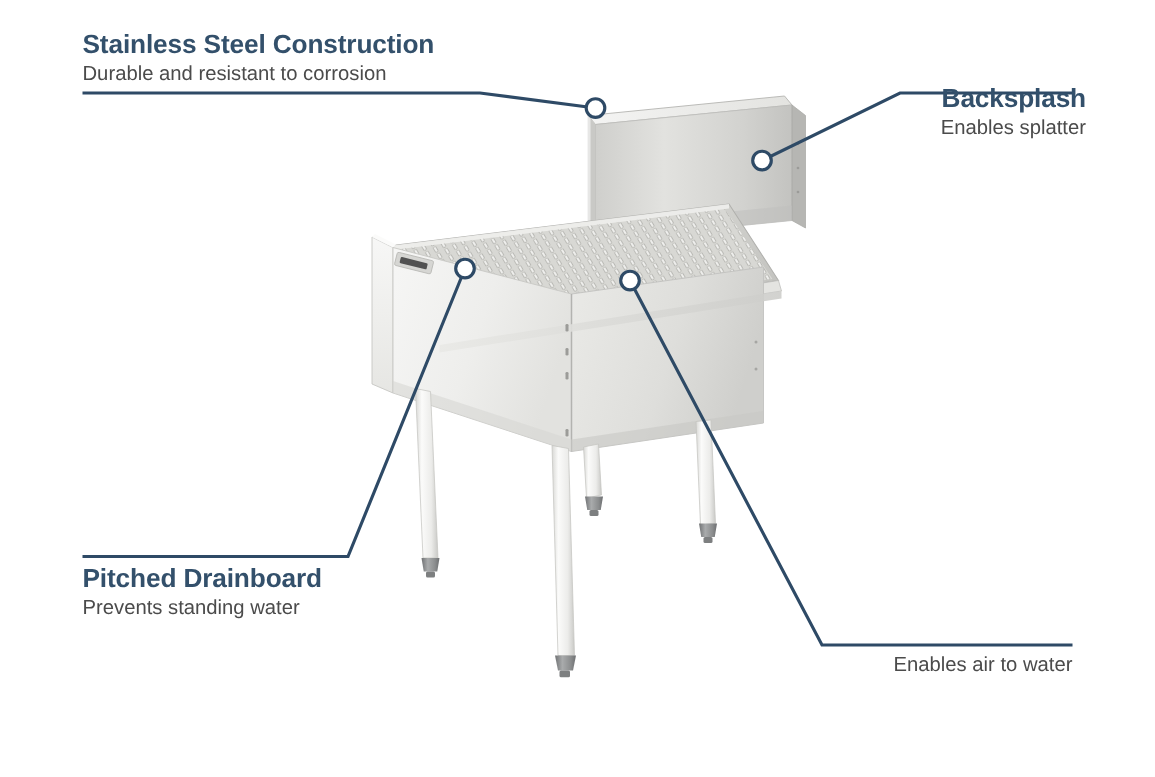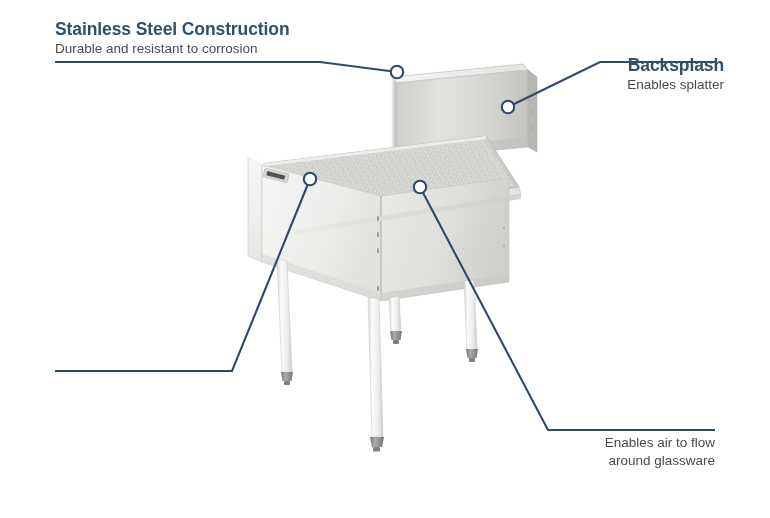--- a/index.html
+++ b/index.html
@@ -240,19 +240,22 @@
   <div class="callout align-left" id="callout-stainless">
     <div class="c-title">Stainless Steel Construction</div>
     <div class="c-sub">Durable and resistant to corrosion</div>
   </div>
 
   <div class="callout align-right" id="callout-backsplash">
     <div class="c-title">Backsplash</div>
     <div class="c-sub">Enables splatter</div>
   </div>
 
+  <div class="callout align-left" id="callout-pitched">
+    <div class="c-title">Pitched Drainboard</div>
+    <div class="c-sub">Prevents standing water</div>
+  </div>
 
   <div class="callout align-right" id="callout-inserts">
-    <div class="c-sub">Enables air to flow</div>
-    <div class="c-sub">around glassware</div>
+    <div class="c-sub">Enables air to water</div>
   </div>
 
 </div>
 
 </body></html>

